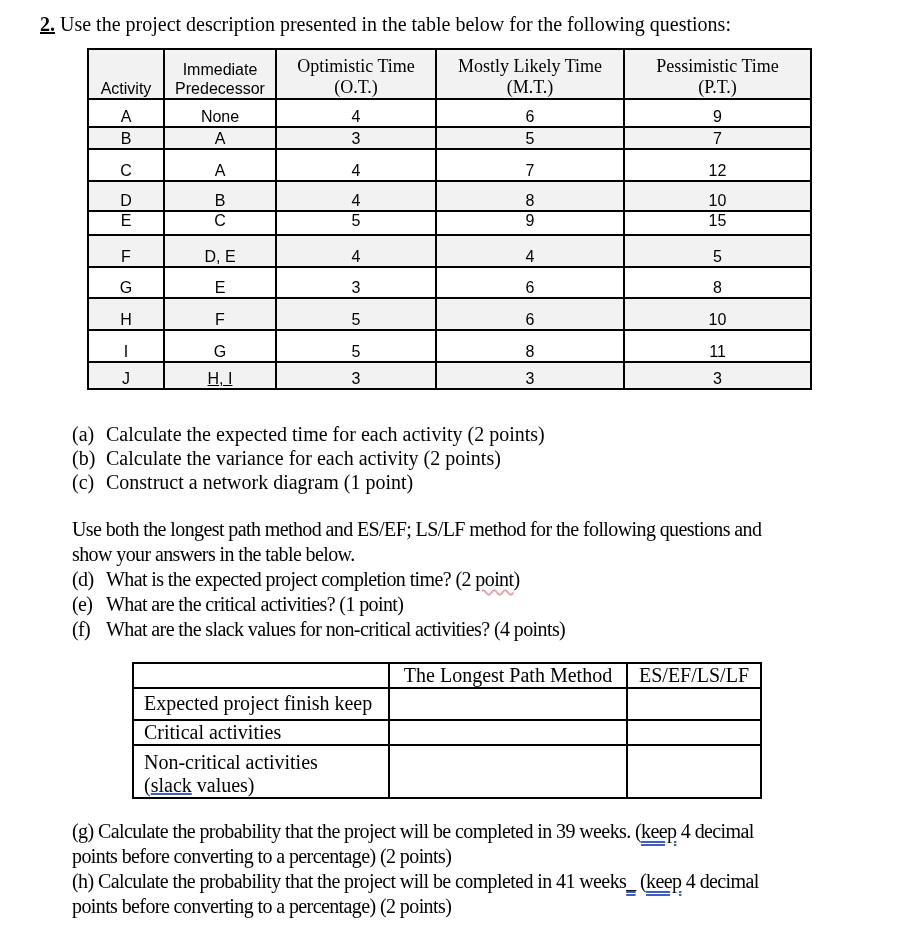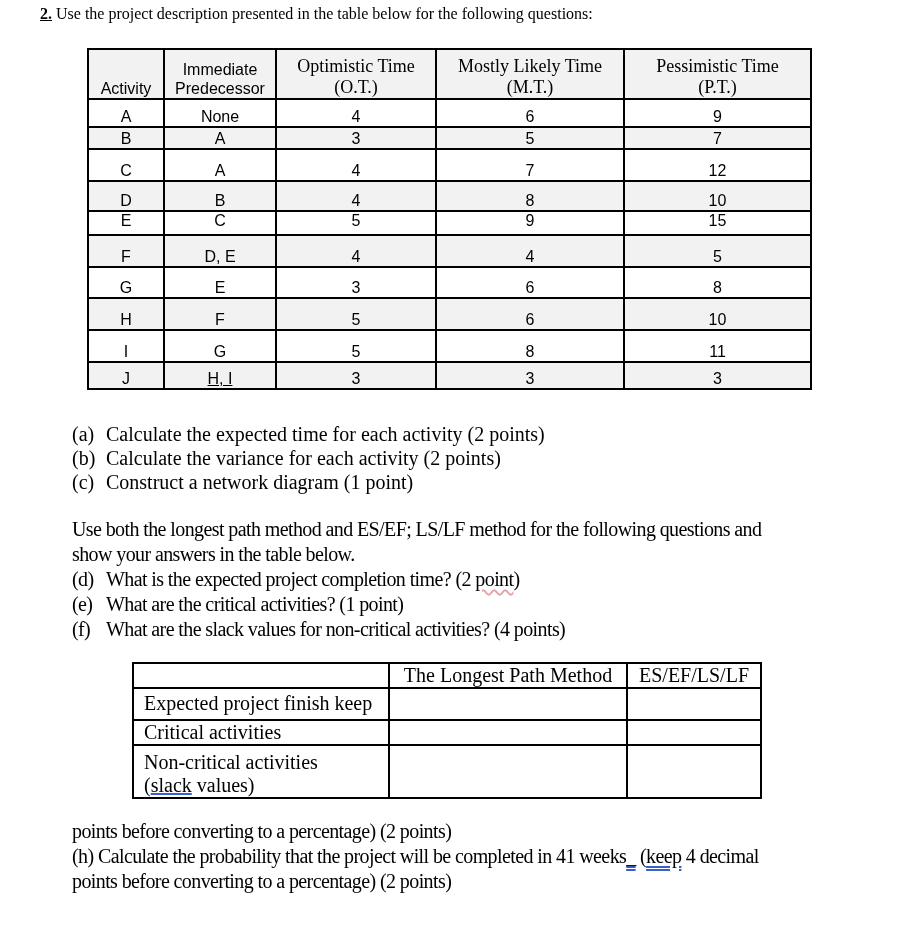--- a/index.html
+++ b/index.html
@@ -1,19 +1,19 @@
 <!DOCTYPE html>
 <html><head>
 <meta charset="utf-8">
 <style>
   html, body { margin: 0; padding: 0; background: #ffffff; }
   body { width: 902px; height: 942px; position: relative; overflow: hidden; color: #000; }
   .serif { font-family: "Liberation Serif", "DejaVu Serif", serif; }
 
-  .q-title { position: absolute; left: 40px; top: 2px; font-size: 16px; line-height: 24px; white-space: nowrap; }
+  .q-title { position: absolute; left: 40px; top: 12px; font-size: 20px; line-height: 24px; white-space: nowrap; }
   .q-title .num { font-weight: bold; text-decoration: underline; }
 
   
   table.proj { position: absolute; left: 87px; top: 48px; border-collapse: collapse; table-layout: fixed; }
   table.proj td, table.proj th { border: 2px solid #000; padding: 0; text-align: center; vertical-align: bottom; font-weight: normal; }
   table.proj th { background: #f2f2f2; height: 48px; line-height: 19px; }
   table.proj th.s { font-family: "Liberation Sans", "DejaVu Sans", sans-serif; font-size: 16px; }
   table.proj th.r { font-family: "Liberation Serif", "DejaVu Serif", serif; font-size: 18px; line-height: 21px; }
   table.proj td { font-family: "Liberation Sans", "DejaVu Sans", sans-serif; font-size: 16px; line-height: 18px; }
   table.proj tr.g td { background: #f2f2f2; }
@@ -165,16 +165,17 @@
   </tr>
   <tr style="height:53px">
     <td><span>Non-critical activities</span><br><span>(</span><span class="slack-u">slack</span><span> values)</span></td>
     <td></td>
     <td></td>
   </tr>
 </tbody>
   </table>
 
 <div class="text-block narrow" style="left:72px; top:819px; line-height:25px;">
+  <div><span>(g) Calculate the probability that the project will be completed in 39 weeks. (</span><span class="squig-blue">keep</span><span> 4 decimal</span></div>
   <div>points before converting to a percentage) (2 points)</div>
   <div><span>(h) Calculate the probability that the project will be completed in 41 weeks</span><span class="squig-blue">_</span><span> (</span><span class="squig-blue">keep</span><span> 4 decimal</span></div>
   <div>points before converting to a percentage) (2 points)</div>
 </div>
 
 </body></html>

